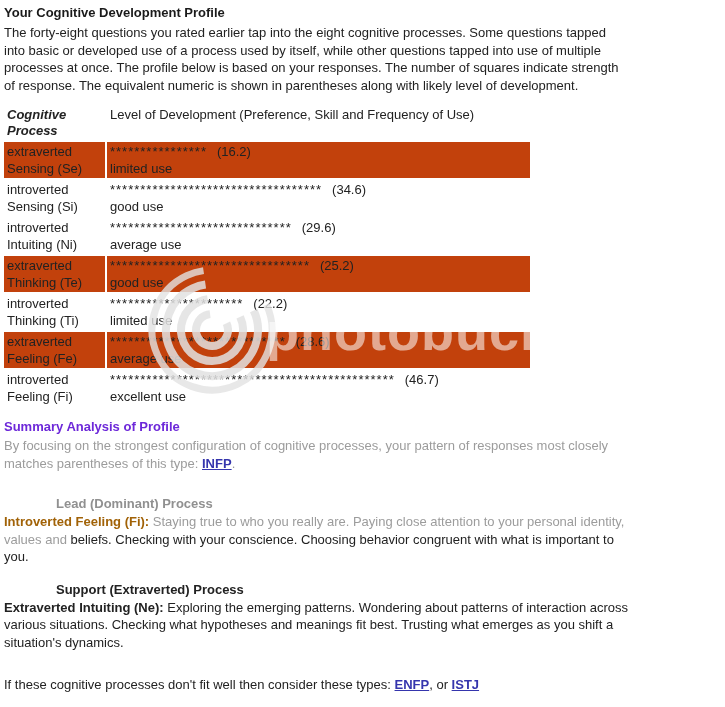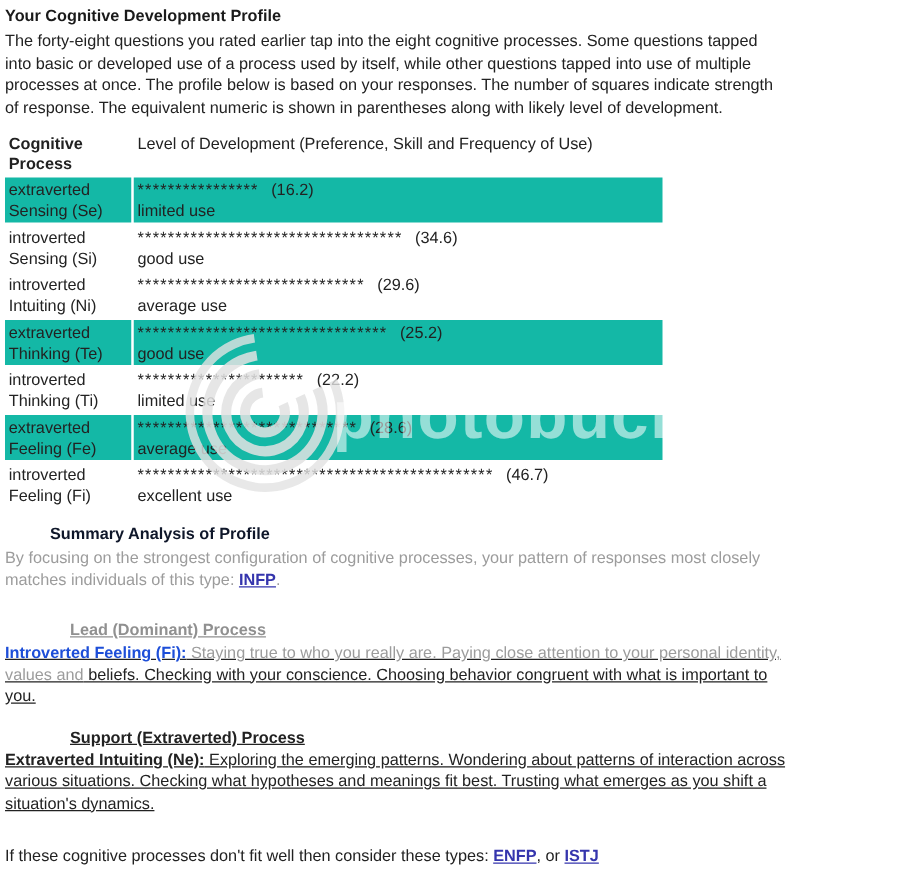--- a/index.html
+++ b/index.html
@@ -19,38 +19,38 @@
   .intro { margin: 0; line-height: 17.5px; }
 
   table.profile {
     border-collapse: separate;
     border-spacing: 2px;
     margin: 10px 0 0 -2px;
     width: 530px;
     table-layout: fixed;
   }
   table.profile td, table.profile th { padding: 1px 3px; vertical-align: top; text-align: left; }
-  th.col-process { width: 101px; font-weight: bold; line-height: 16px; vertical-align: middle; padding-top: 4px; }
+  th.col-process { width: 101px; font-weight: bold; line-height: 16px; vertical-align: middle; padding-top: 4px; font-style: italic; }
   th.col-level  { font-weight: normal; vertical-align: middle; }
   td.proc { line-height: 17px; }
   td.level { line-height: 17px; }
-  tr.shaded td { background: #14b8a6; }
+  tr.shaded td { background: #c2410c; }
   .stars { letter-spacing: 1px; }
   .score { margin-left: 10px; text-align: center; }
 
   .faded { color: #9c9c9c; }
   .section-heading { font-weight: bold; margin: 0; line-height: 16px; }
-  .summary-heading { color: #0f172a; margin-top: 11px; margin-left: 36px; }
+  .summary-heading { color: #6d28d9; margin-top: 11px; }
   .summary-body { margin: 2px 0 0 0; line-height: 17.5px; color: #9c9c9c; }
 
-  .indent { margin-left: 52px; margin-right: 10px; text-decoration: underline; }
+  .indent { margin-left: 52px; margin-right: 10px; }
   .lead-heading { color: #909090; margin-top: 24px; }
   .proc-body { margin: 1px 0 0 0; line-height: 17.5px; }
   .lead-in { font-weight: bold; }
-  .lead-in.faded { color: #1d4ed8; }
+  .lead-in.faded { color: #a16207; }
 
   .types-line { margin: 25px 0 0 0; line-height: 17px; }
 
   a.type-link { color: #3535ad; font-weight: bold; text-decoration: underline; cursor: pointer; }
 
   .watermark {
     position: absolute;
     left: 138px; top: 260px;
     width: 460px; height: 148px;
     pointer-events: none;
@@ -125,21 +125,21 @@
       <td class="proc">introverted Feeling (Fi)</td>
       <td class="level">
         <div><span class="stars">***********************************************</span><span class="score">(46.7)</span></div>
         <div class="use">excellent use</div>
       </td>
     </tr>
   </tbody>
     </table>
 
   <div class="section-heading summary-heading">Summary Analysis of Profile</div>
-  <p class="summary-body"><span>By focusing on the strongest configuration of cognitive processes, your pattern of responses most closely matches individuals of this type: </span><a class="type-link">INFP</a><span>.</span></p>
+  <p class="summary-body"><span>By focusing on the strongest configuration of cognitive processes, your pattern of responses most closely matches parentheses of this type: </span><a class="type-link">INFP</a><span>.</span></p>
 
   <div class="section-heading lead-heading indent">Lead (Dominant) Process</div>
   <p class="proc-body indent"><span class="lead-in faded">Introverted Feeling (Fi):</span><span class="faded"> Staying true to who you really are. Paying close attention to your personal identity, values and</span><span> beliefs. Checking with your conscience. Choosing behavior congruent with what is important to you.</span></p>
 
   <div class="section-heading indent" style="margin-top:16px;">Support (Extraverted) Process</div>
   <p class="proc-body indent"><span class="lead-in">Extraverted Intuiting (Ne):</span><span> Exploring the emerging patterns. Wondering about patterns of interaction across various situations. Checking what hypotheses and meanings fit best. Trusting what emerges as you shift a situation's dynamics.</span></p>
 
   <p class="types-line"><span>If these cognitive processes don't fit well then consider these types: </span><a class="type-link">ENFP</a><span>, or </span><a class="type-link">ISTJ</a></p>
 
   <svg class="watermark" viewBox="0 0 460 148" xmlns="http://www.w3.org/2000/svg">

